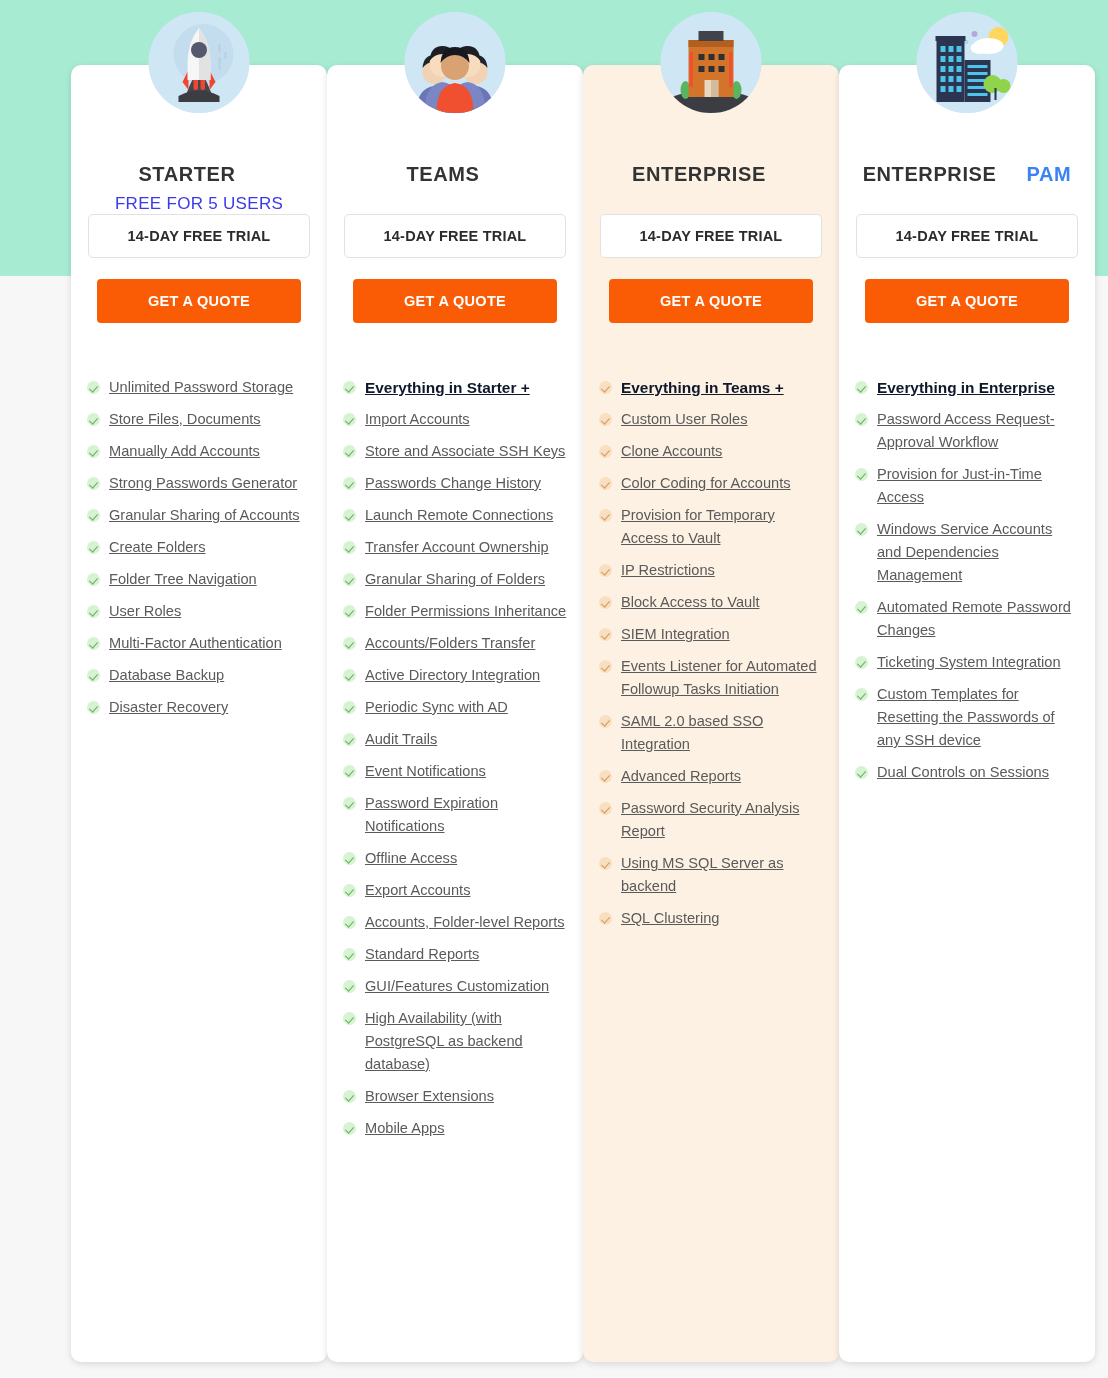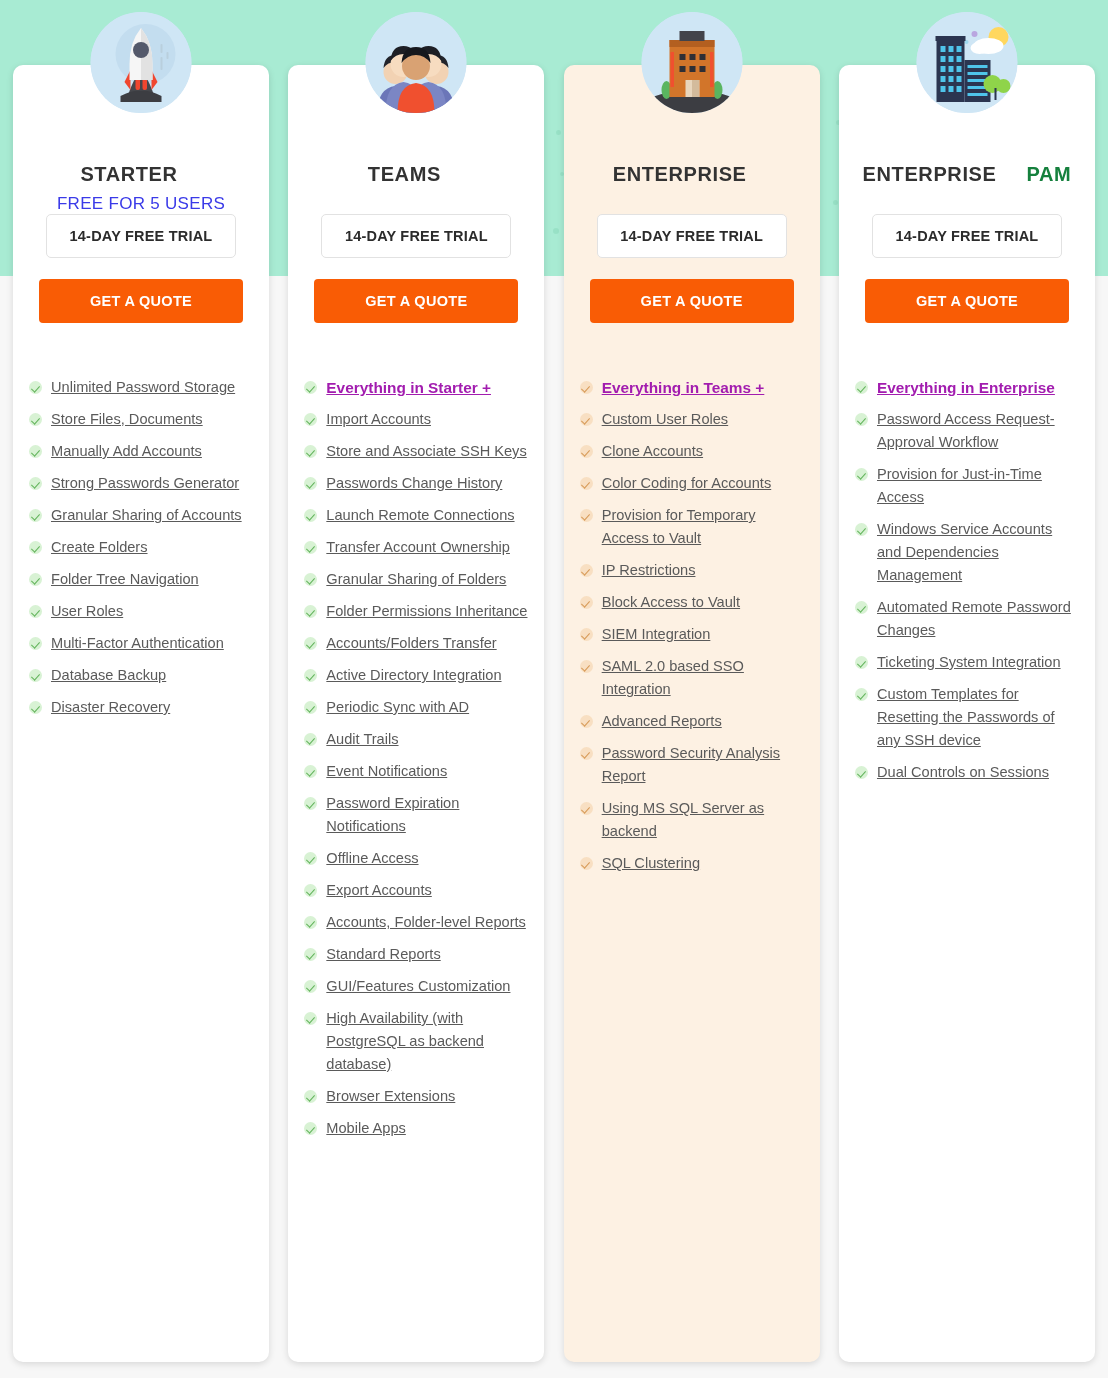--- a/index.html
+++ b/index.html
@@ -26,21 +26,21 @@
     background: #93ddc2;
     border-radius: 50%;
     opacity: .75;
   }
 
   .cards {
     position: absolute;
     top: 65px; left: 0;
     width: 1108px;
     display: flex;
-    justify-content: space-between;
+    justify-content: flex-end;
     padding: 0 13px;
   }
 
   .card {
     width: 256px;
     min-height: 1297px;
     background: #ffffff;
     border-radius: 10px;
     box-shadow: 0 2px 7px rgba(0,0,0,.13);
     padding: 58px 16px 26px 16px;
@@ -63,35 +63,35 @@
   .badge svg { display: block; width: 101px; height: 101px; }
 
   .plan-name {
     text-align: center;
     font-size: 20px;
     font-weight: bold;
     letter-spacing: .6px;
     color: #333333;
     margin-top: 40px;
   }
-  .plan-name .accent { color: #15803d; margin-left: 24px; }
+  .plan-name .accent { color: #3b82f6; margin-left: 24px; }
 
   .plan-sub {
     text-align: center;
     font-size: 17px;
     font-weight: normal;
     color: #3a3ae8;
     letter-spacing: .3px;
     margin-top: 8px;
     min-height: 20px;
   }
 
   .trial-btn {
     display: block;
-    width: 190px;
+    width: 222px;
     margin: 0 auto;
     padding: 13px 0;
     background: #ffffff;
     border: 1px solid #e2e2e2;
     border-radius: 5px;
     font-size: 14.5px;
     font-weight: bold;
     color: #2b2b2b;
     text-align: center;
     letter-spacing: .2px;
@@ -122,21 +122,21 @@
   }
   .feature {
     display: flex;
     align-items: flex-start;
     margin-bottom: 9px;
     font-size: 14.6px;
     line-height: 23px;
     color: #5a5a5a;
     text-decoration: underline;
   }
-  .feature.lead { font-weight: bold; color: #a21caf; font-size: 15.4px; }
+  .feature.lead { font-weight: bold; color: #0f172a; font-size: 15.4px; }
 
   .check {
     flex: 0 0 auto;
     width: 13px;
     height: 13px;
     border-radius: 50%;
     background: #d8f2d4;
     margin-right: 9px;
     margin-top: 5px;
     position: relative;
@@ -413,20 +413,24 @@
           <span class="check peach"></span>
           <span class="feat-text">IP Restrictions</span>
         </li>
         <li class="feature">
           <span class="check peach"></span>
           <span class="feat-text">Block Access to Vault</span>
         </li>
         <li class="feature">
           <span class="check peach"></span>
           <span class="feat-text">SIEM Integration</span>
+        </li>
+        <li class="feature">
+          <span class="check peach"></span>
+          <span class="feat-text">Events Listener for Automated Followup Tasks Initiation</span>
         </li>
         <li class="feature">
           <span class="check peach"></span>
           <span class="feat-text">SAML 2.0 based SSO Integration</span>
         </li>
         <li class="feature">
           <span class="check peach"></span>
           <span class="feat-text">Advanced Reports</span>
         </li>
         <li class="feature">

